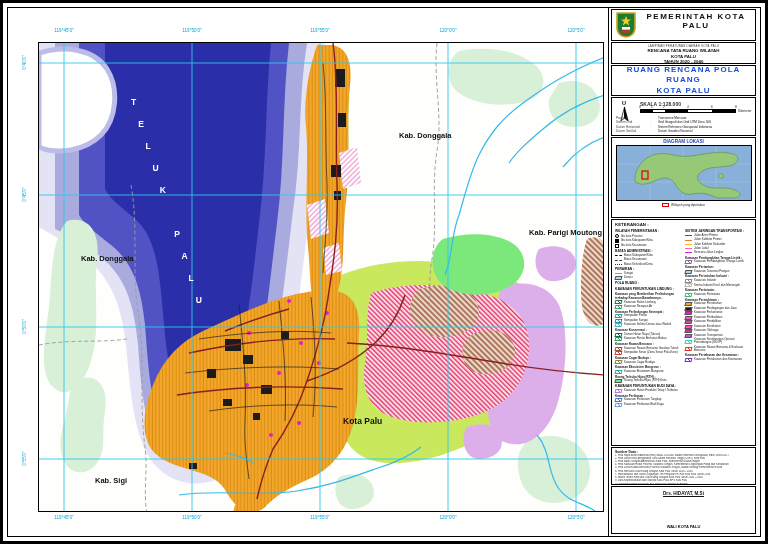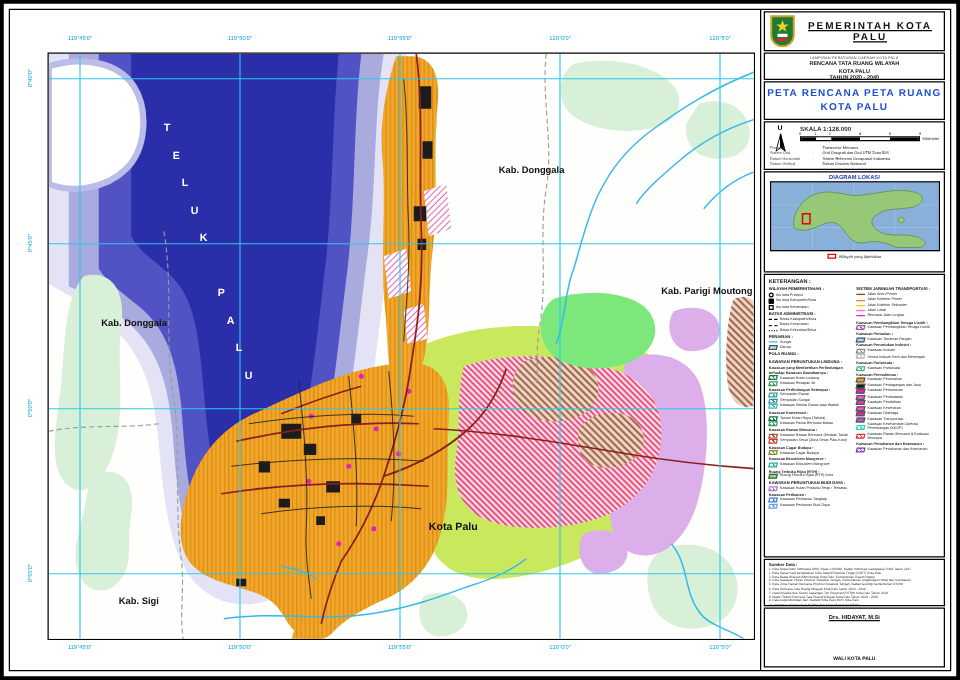--- a/index.html
+++ b/index.html
@@ -7,21 +7,21 @@
   .page{position:relative;width:768px;height:544px;background:#fff;border:3px solid #000;overflow:hidden;}
   .sheet{position:absolute;left:4px;top:4px;right:4px;bottom:4px;border:1px solid #000;}
   
   .map-frame{position:absolute;left:30px;top:34px;width:566px;height:470px;border:1.5px solid #000;background:#fff;overflow:hidden;}
   .map-frame svg{display:block;}
   .coord{position:absolute;font-size:4.6px;color:#00a6d8;text-align:center;width:40px;}
   .coord-v{position:absolute;font-size:4.6px;color:#00a6d8;text-align:center;width:26px;height:7px;transform:rotate(-90deg);}
   
   .panel{position:absolute;left:600px;top:0;bottom:0;width:150px;border-left:1px solid #000;background:#fff;}
   .pbox{margin:1px 2px 0 2px;border:1px solid #000;position:relative;overflow:hidden;background:#fff;}
-  .hdr-box{height:32px;display:flex;align-items:center;gap:5px;padding:2px 4px;text-decoration:underline;}
+  .hdr-box{height:32px;display:flex;align-items:flex-start;gap:5px;padding:2px 4px;}
   .hdr-title{font-size:8px;font-weight:bold;letter-spacing:1.5px;color:#111;flex:1;text-align:center;}
   .doc-box{height:22px;text-align:center;padding-top:1px;}
   .doc-line0{font-size:2.8px;color:#333;letter-spacing:.3px;}
   .doc-line{font-size:4.4px;font-weight:bold;color:#111;line-height:1.25;}
   .title-box{height:31px;display:flex;flex-direction:column;justify-content:center;text-align:center;}
   .map-title{font-size:8px;font-weight:bold;color:#1a4fd6;letter-spacing:1px;line-height:1.3;}
   .scale-box{height:39px;padding:2px 4px;}
   .north{position:absolute;left:6px;top:2px;width:12px;text-align:center;}
   .north-u{font-size:5.5px;font-weight:bold;}
   .scale-label{position:absolute;left:28px;top:3px;font-size:5px;font-weight:bold;color:#333;}
@@ -254,21 +254,21 @@
    </div>
 
    <div class="pbox doc-box">
      <div class="doc-line0">LAMPIRAN PERATURAN DAERAH KOTA PALU</div>
      <div class="doc-line">RENCANA TATA RUANG WILAYAH</div>
      <div class="doc-line">KOTA PALU</div>
      <div class="doc-line">TAHUN 2020 - 2040</div>
    </div>
 
    <div class="pbox title-box">
-     <div class="map-title">PETA RENCANA PETA RUANG</div>
+     <div class="map-title">RUANG RENCANA POLA RUANG</div>
      <div class="map-title">KOTA PALU</div>
    </div>
 
    <div class="pbox scale-box">
      <div class="north">
        <div class="north-u">U</div>
        <svg width="11" height="16" viewBox="0 0 12 17">
          <polygon points="6,1 6,13 2,16" fill="#ffffff" stroke="#000" stroke-width="0.8"></polygon>
          <polygon points="6,1 6,13 10,16" fill="#000000" stroke="#000" stroke-width="0.8"></polygon>
        </svg>

